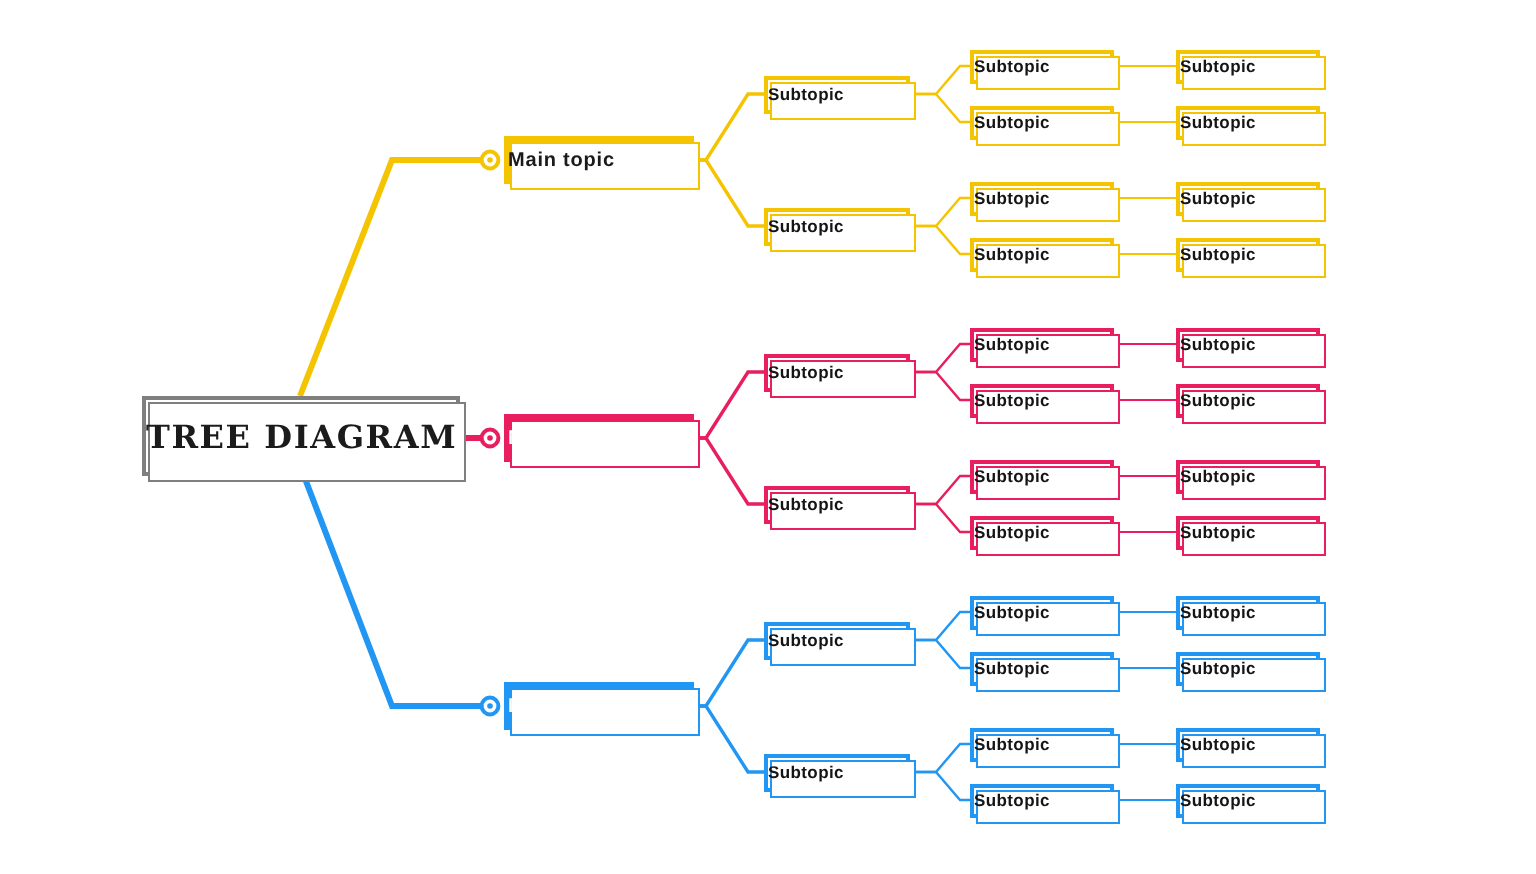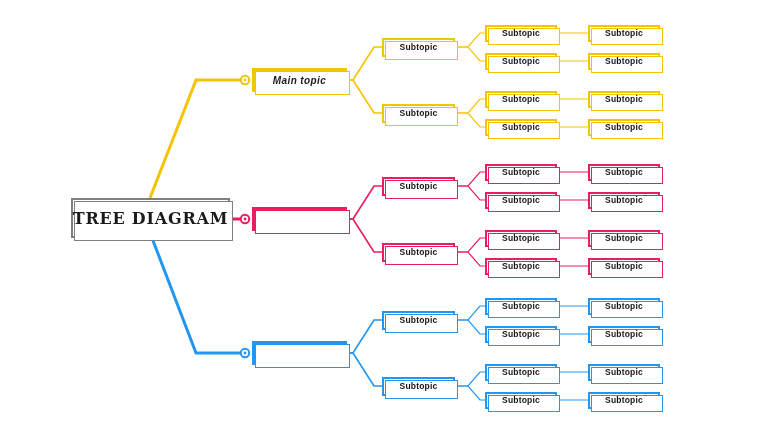--- a/index.html
+++ b/index.html
@@ -3,35 +3,35 @@
 <meta charset="utf-8">
 <style>
   html,body { margin:0; padding:0; background:#ffffff; }
   .canvas {
     position:relative; width:768px; height:437px; background:#ffffff;
     overflow:hidden; font-family:"Liberation Sans", sans-serif;
   }
   svg.connectors { position:absolute; left:0; top:0; z-index:0; }
   .node {
     position:absolute; z-index:1; box-sizing:border-box;
-    display:flex; align-items:center; justify-content:center;
+    display:flex; align-items:center; justify-content:flex-start;
     background:#ffffff; border:2px solid var(--c);
   }
   .node::after {
     content:""; position:absolute; z-index:-1; box-sizing:border-box;
     left:1px; top:1px; right:-5px; bottom:-5px;
     border:1.5px solid var(--c); background:#ffffff;
   }
   .node.filled { background:var(--c); }
   .root-label {
     font-family:"DejaVu Serif", serif; font-weight:bold; font-size:16px;
     letter-spacing:0.8px; color:#1b1b1b; white-space:nowrap;
   }
   .main-label {
-    font-size:10px; font-weight:bold; letter-spacing:0.4px; white-space:nowrap;font-style:italic;
+    font-size:10px; font-weight:bold; letter-spacing:0.4px; white-space:nowrap;
   }
   .sub-label {
     font-size:8.5px; font-weight:bold; color:#151515; letter-spacing:0.2px; white-space:nowrap;
   }
 </style>
 </head>
 <body>
 
 <div class="canvas" id="canvas" style="background: rgb(255, 255, 255);">
   <svg id="wires" class="connectors" width="768" height="437">

